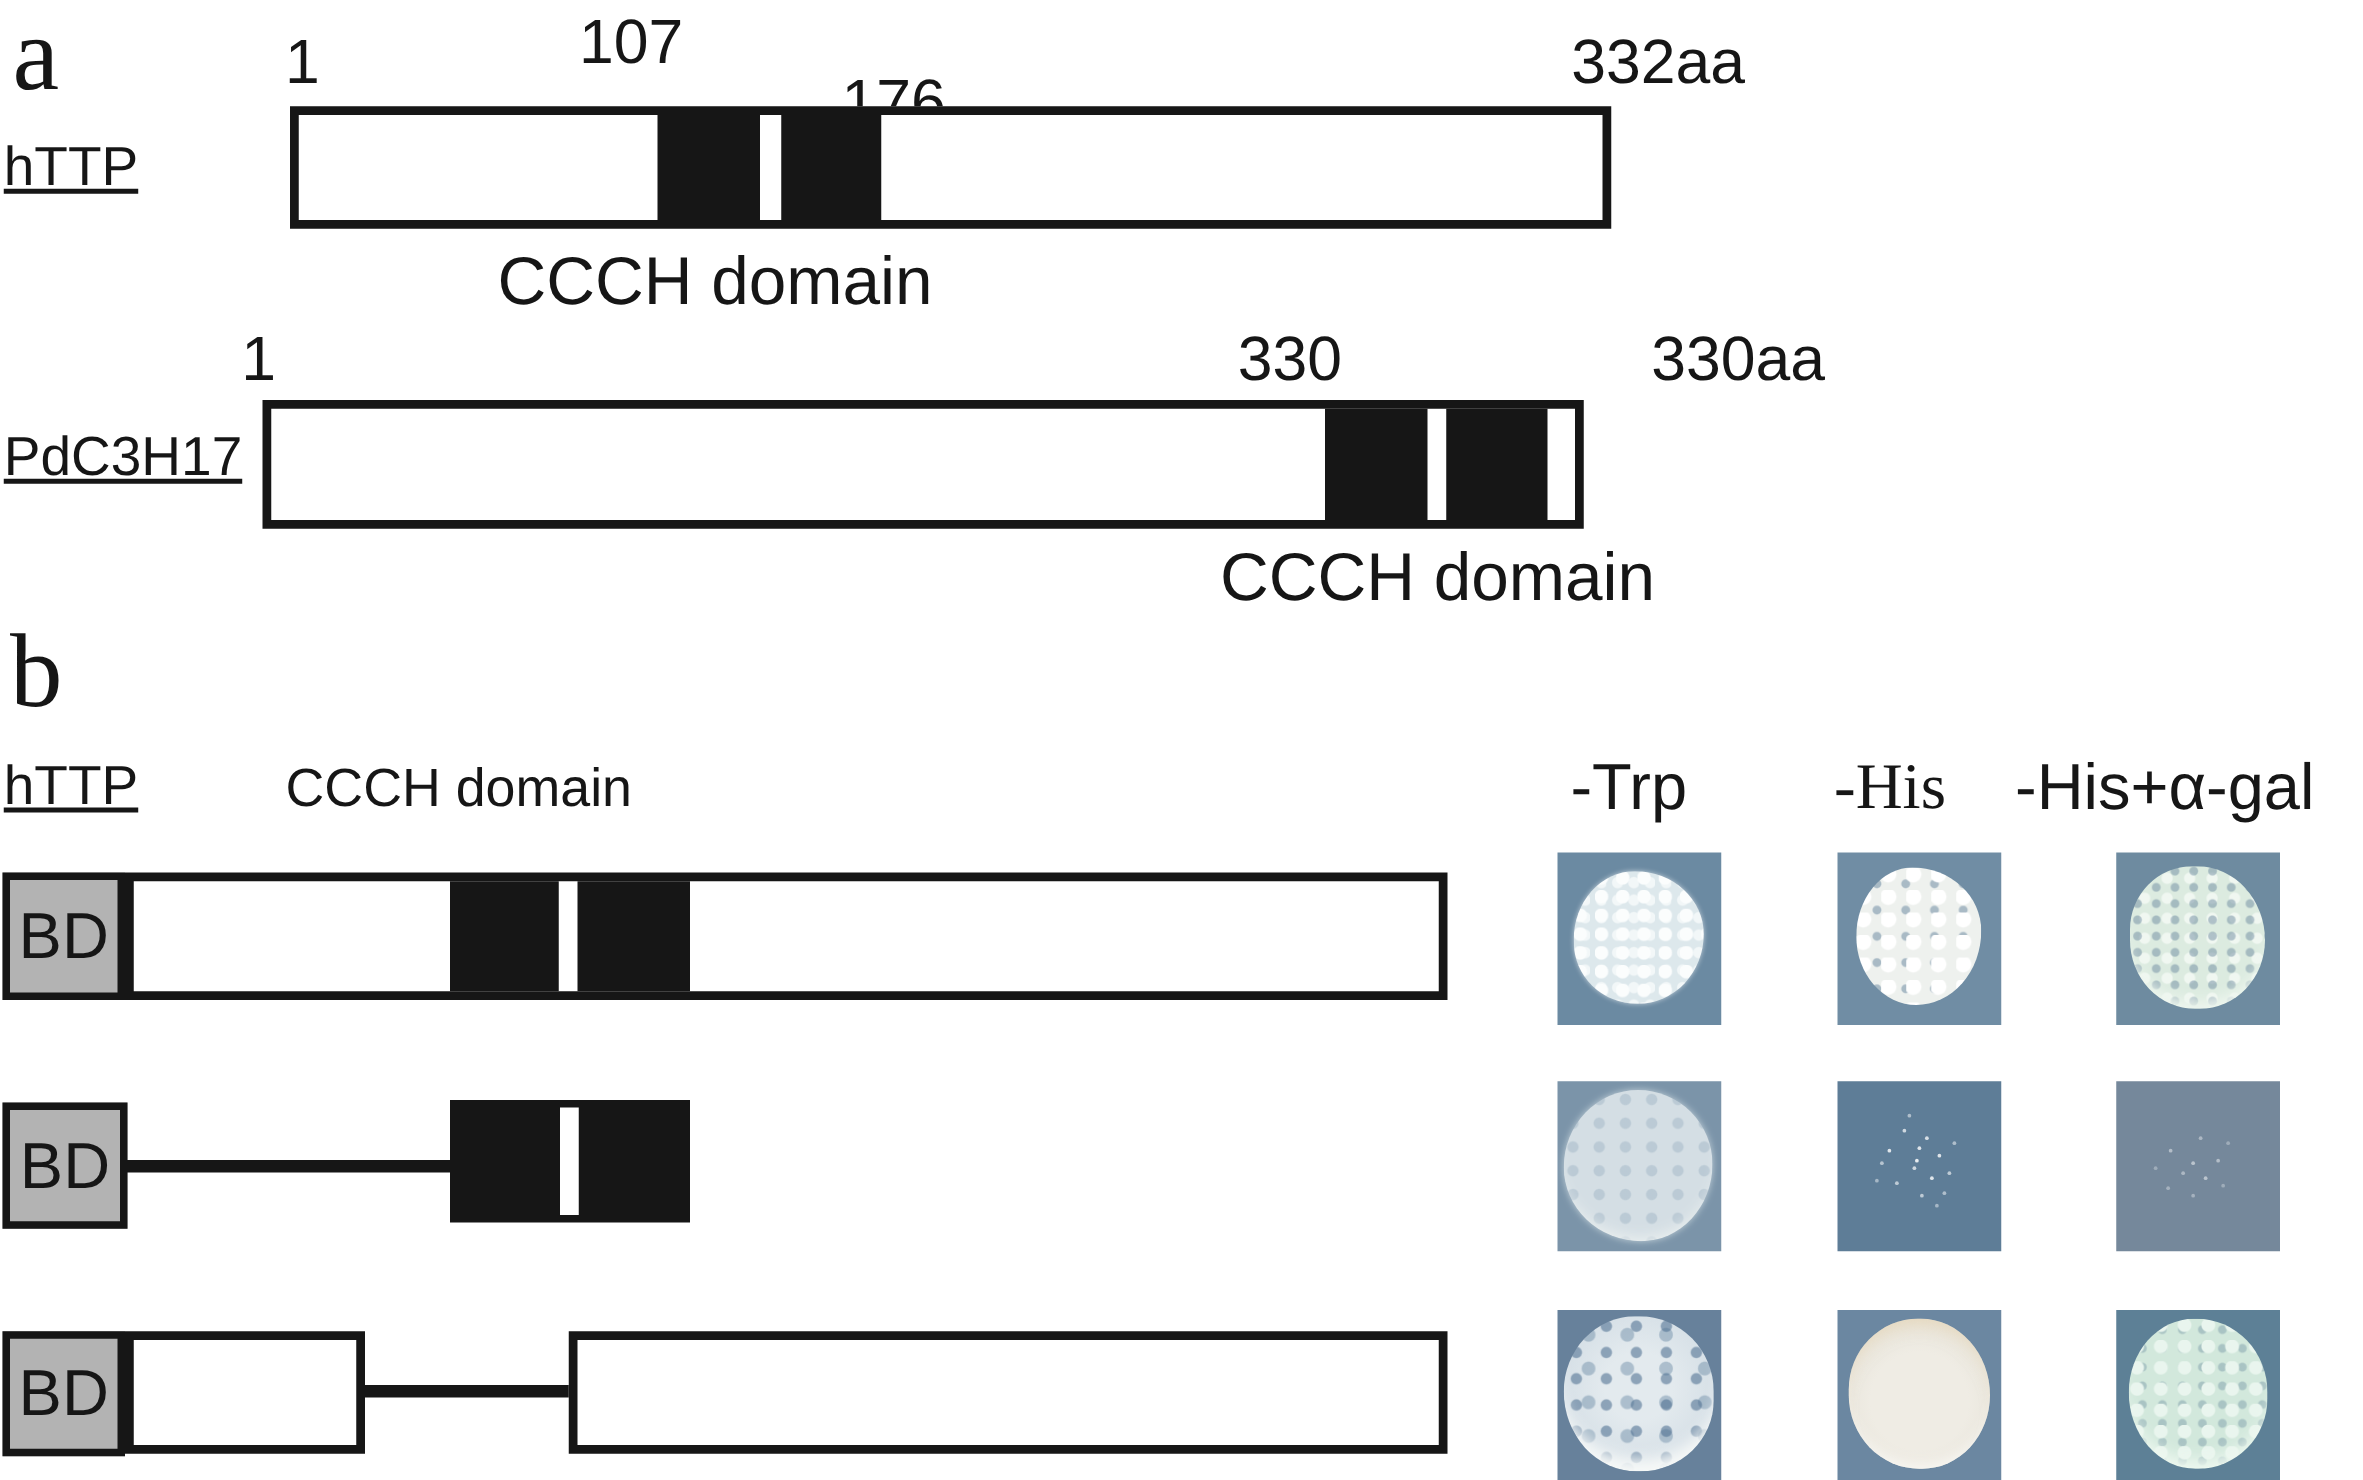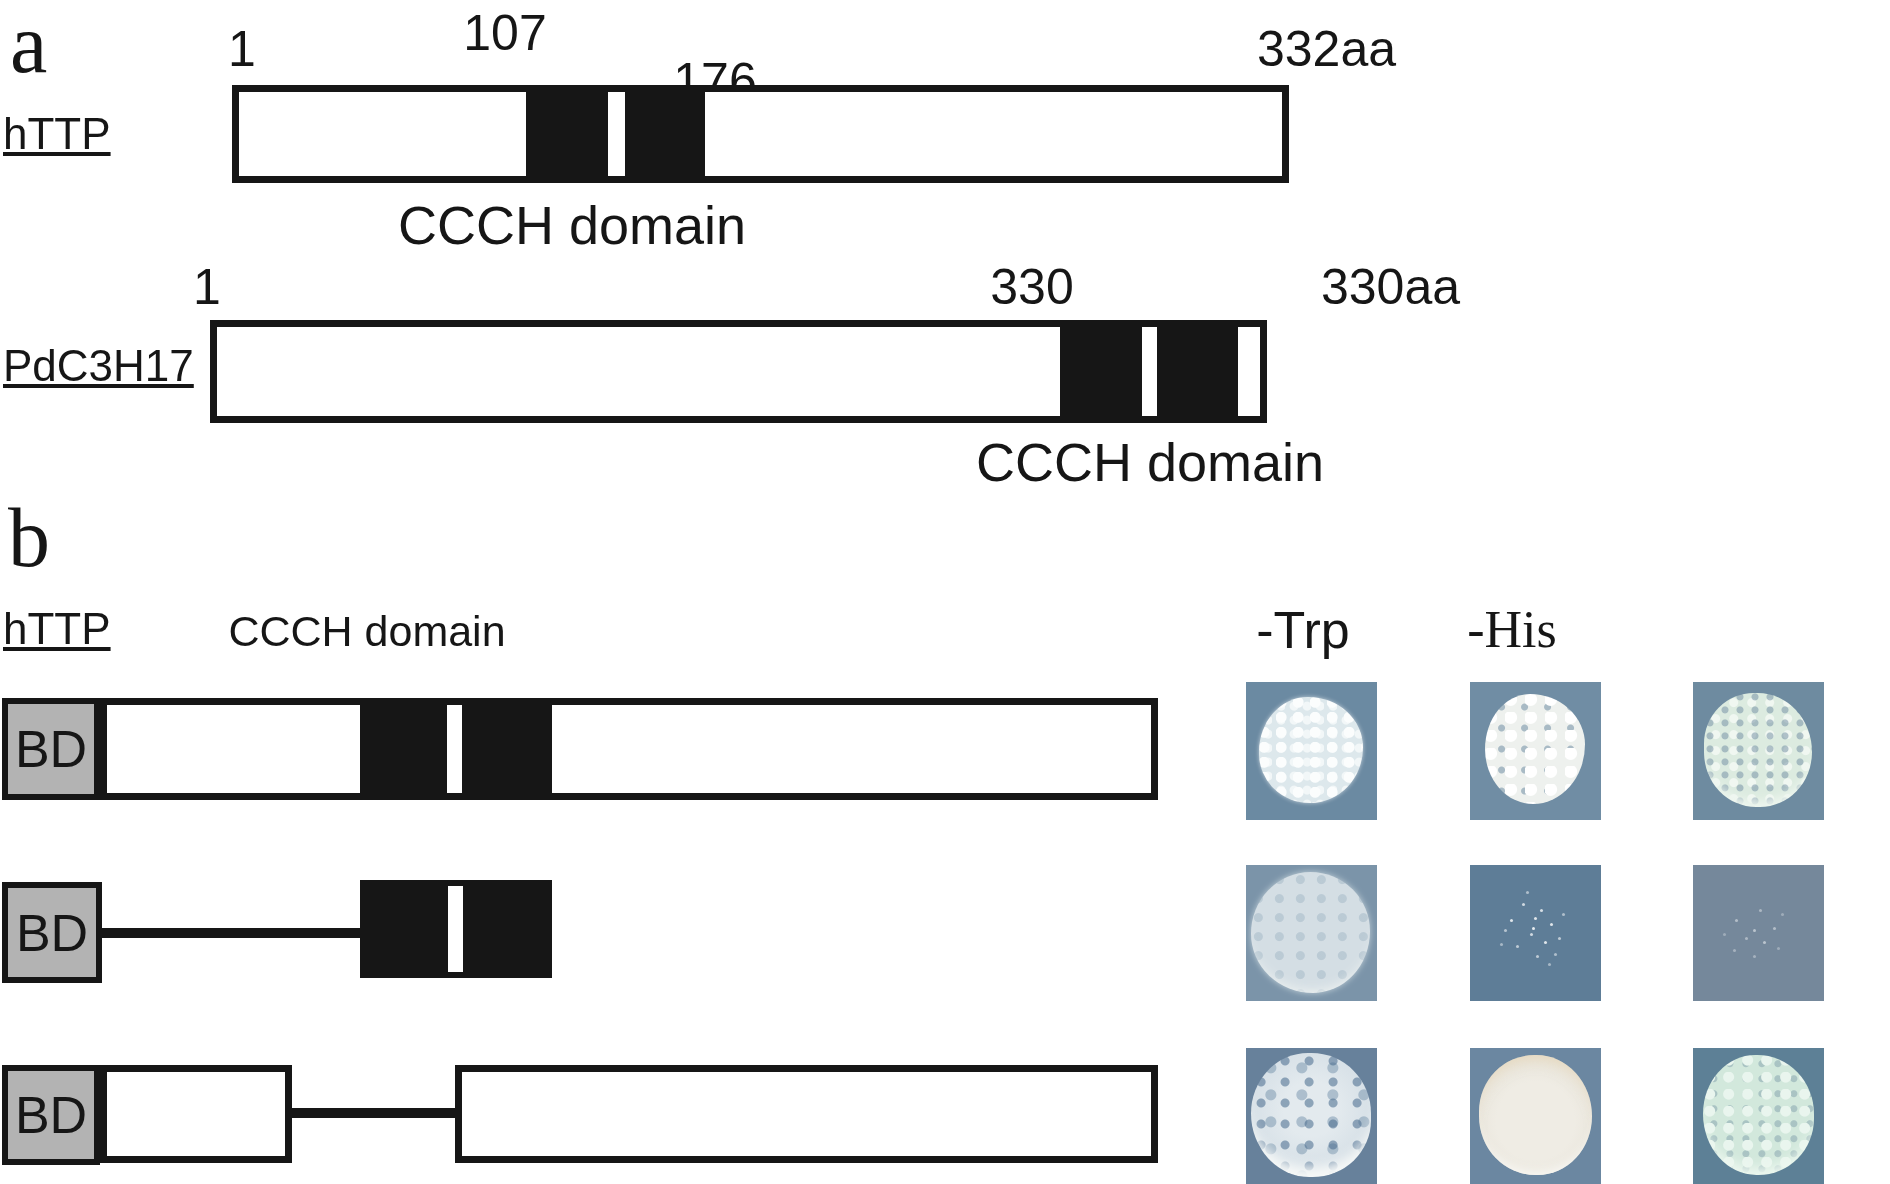--- a/index.html
+++ b/index.html
@@ -119,20 +119,21 @@
   <div class="blk" style="left:1060px;top:327px;width:82px;height:89px;"></div>
   <div class="blk" style="left:1157px;top:327px;width:81px;height:89px;"></div>
   <div class="abs cap ctr" style="left:1150px;top:435px;">CCCH domain</div>
 
   <div class="abs panel-letter" style="left:8px;top:496px;">b</div>
   <div class="abs prot" style="left:3px;top:607px;">hTTP</div>
   <div class="abs cap-b ctr" style="left:367px;top:610px;">CCCH domain</div>
 
   <div class="abs hdr ctr" style="left:1303px;top:604px;">-Trp</div>
   <div class="abs hdr ctr" style="left:1512px;top:604px;font-family:Liberation Serif, serif;">-His</div>
+  <div class="abs hdr" style="left:1612px;top:604px;">-His+α-gal</div>
 
   <div class="obar" style="left:100px;top:698px;width:1058px;height:102px;"></div>
   <div class="bd" style="left:2px;top:698px;width:98px;height:102px;">
       <span>BD</span>
     </div>
   <div class="blk" style="left:360px;top:705px;width:87px;height:88px;"></div>
   <div class="blk" style="left:462px;top:705px;width:90px;height:88px;"></div>
 
   <div class="bd" style="left:2px;top:882px;width:100px;height:101px;">
       <span>BD</span>

